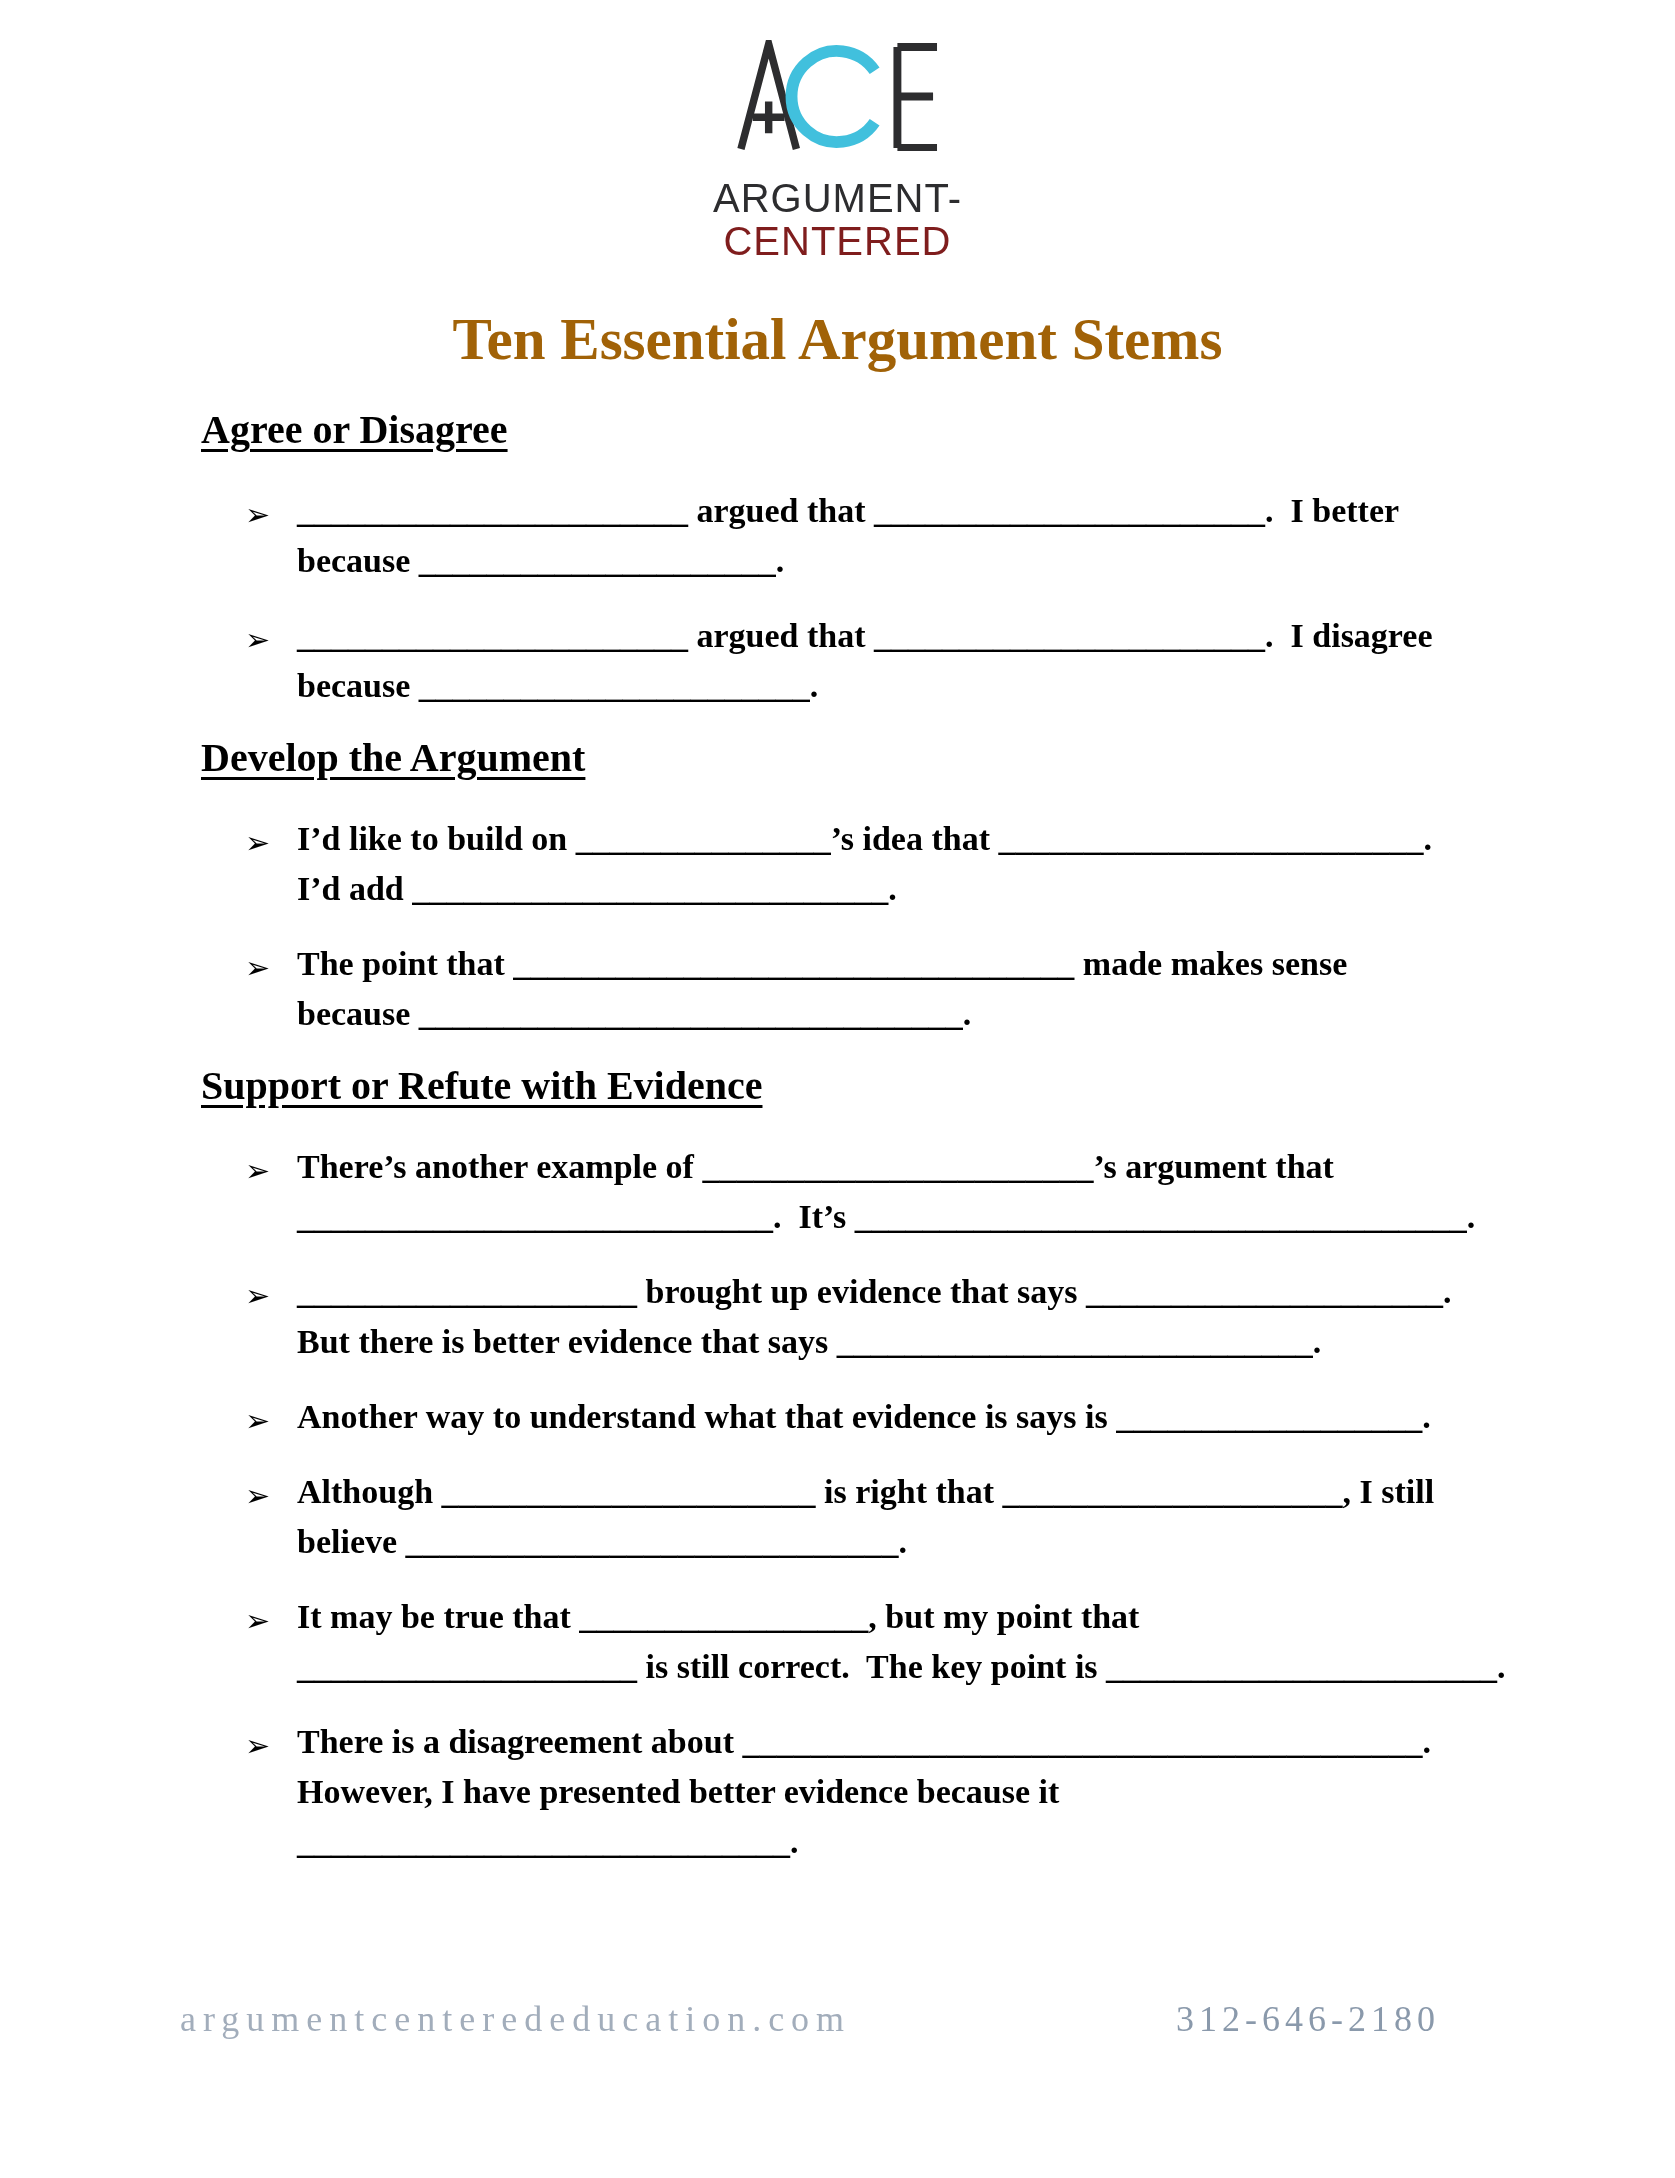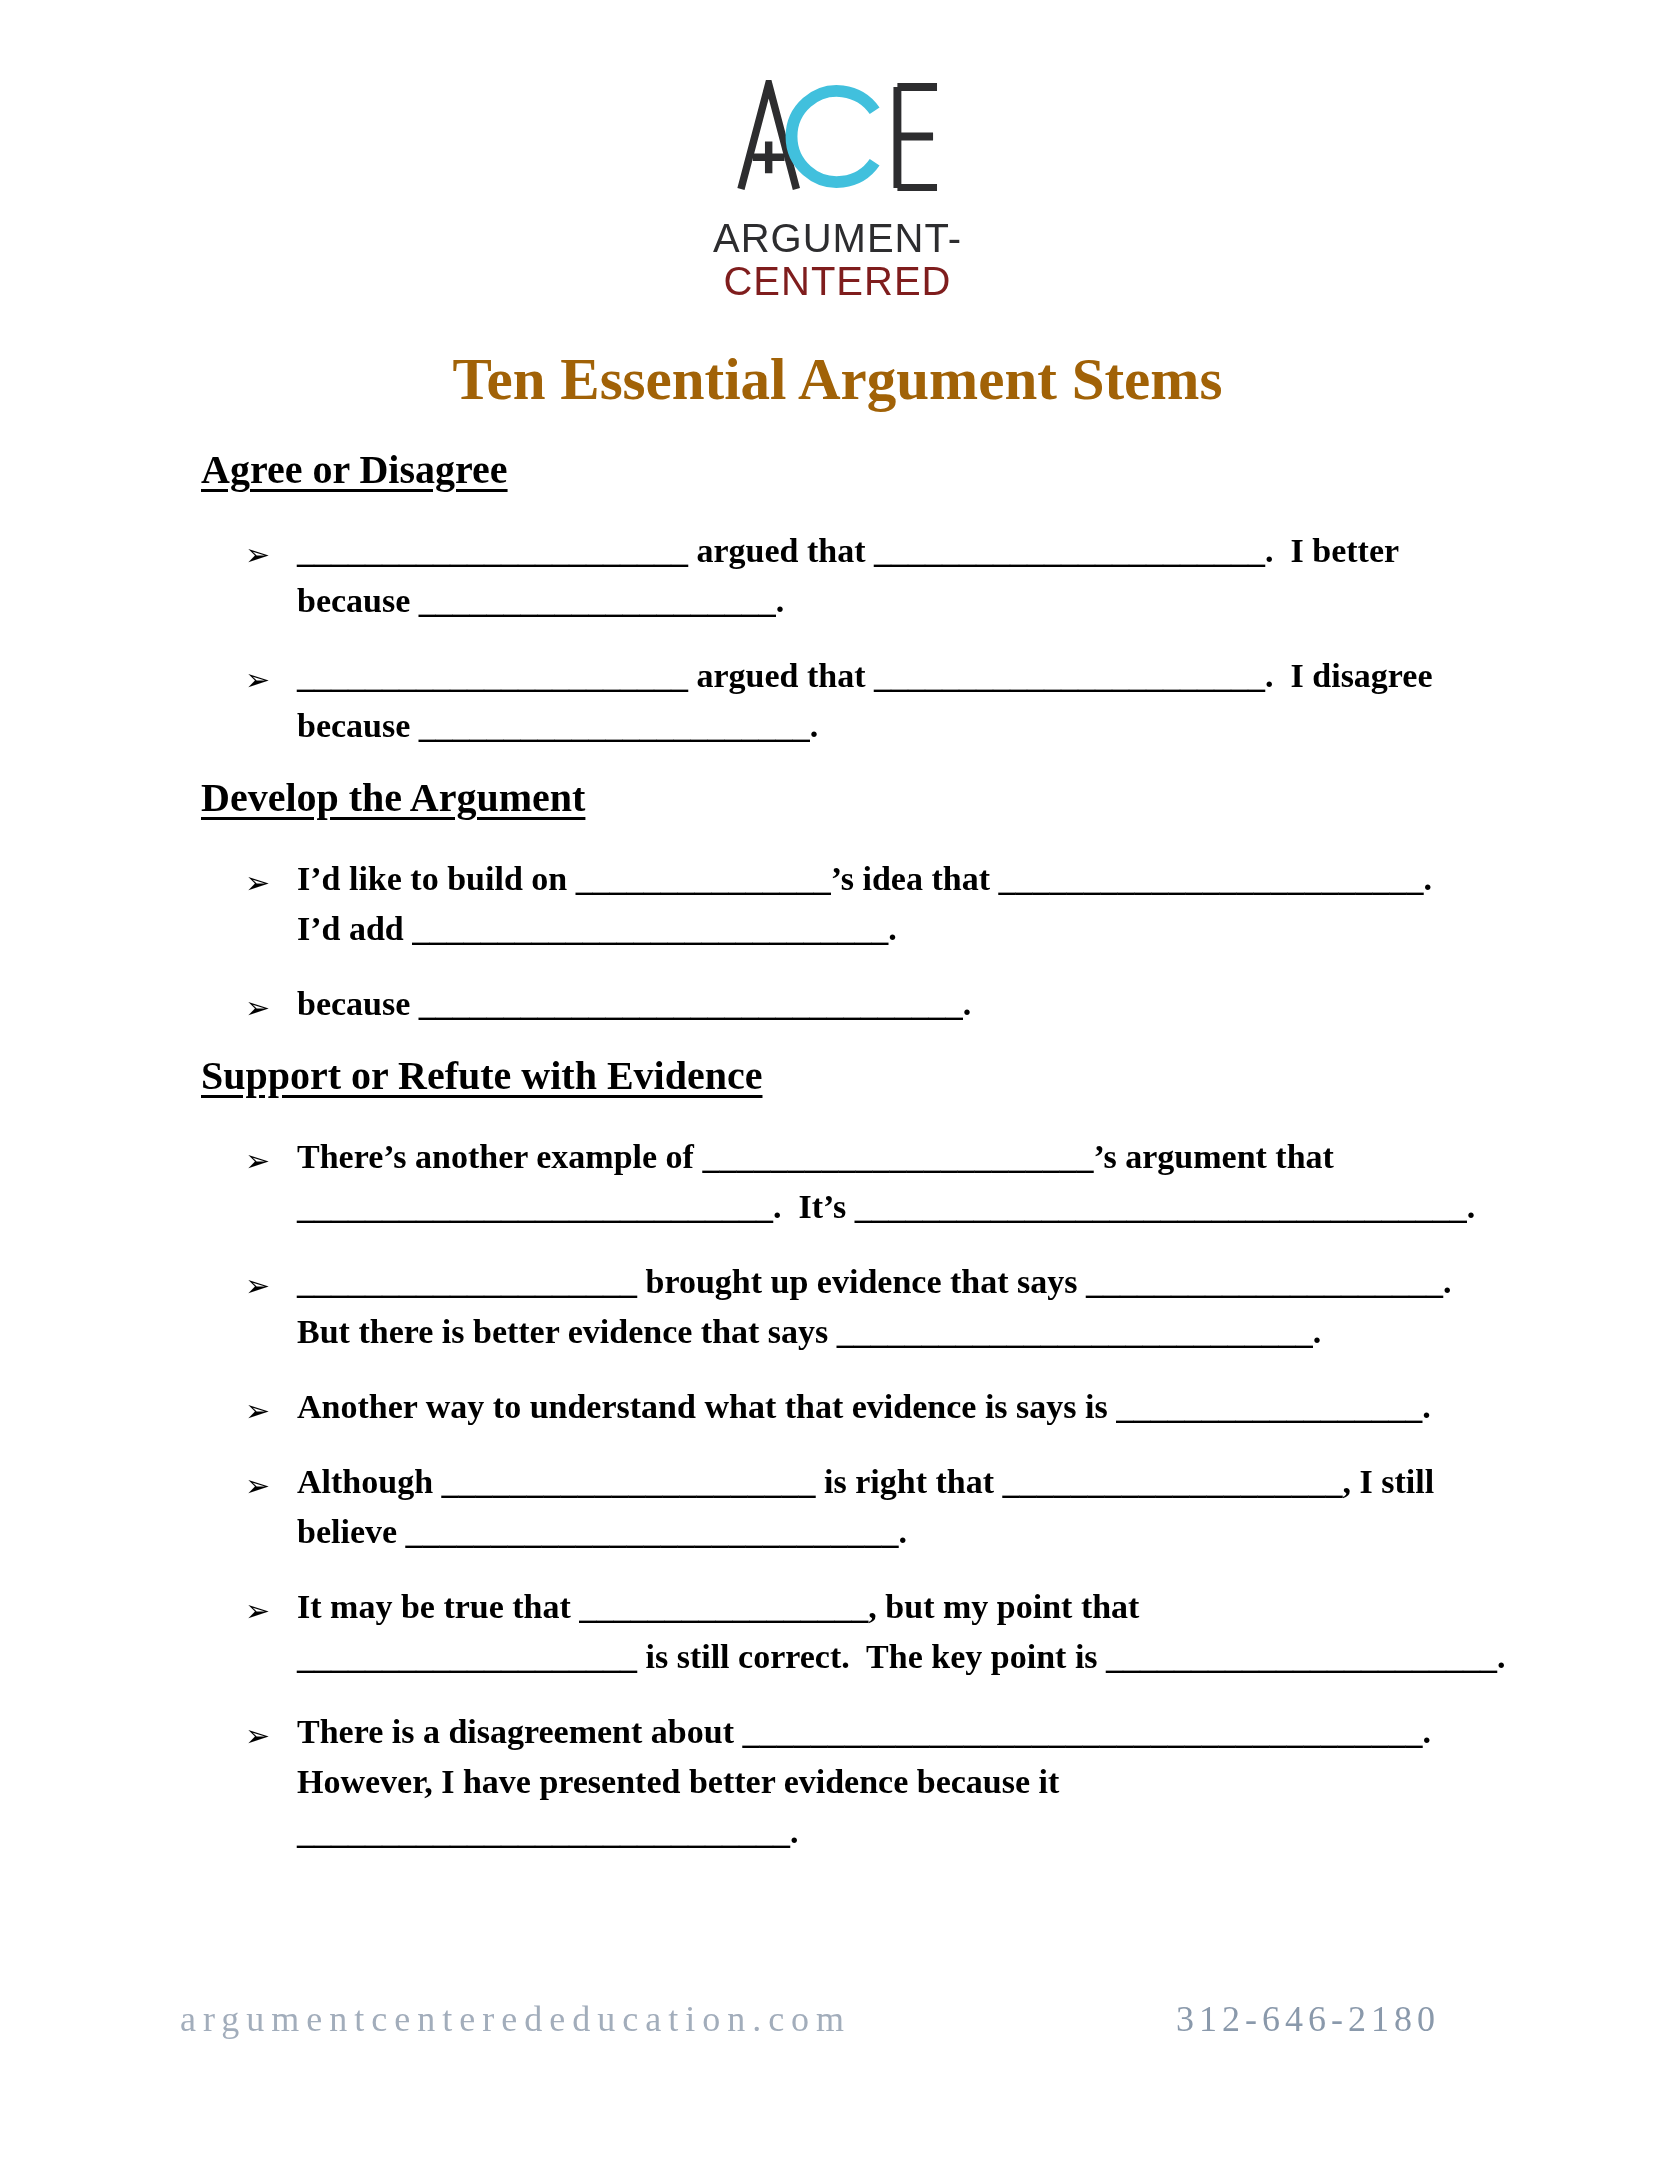--- a/index.html
+++ b/index.html
@@ -2,21 +2,21 @@
 <html><head>
 <meta charset="utf-8">
 <style>
   html,body { margin:0; padding:0; background:#888; }
   .page {
     width:1675px; height:2178px; background:#ffffff; position:relative;
     overflow:hidden; font-family:"Liberation Serif", serif; color:#000;
     margin:0 auto;
   }
   
-  .logo-wrap { padding-top:71px; text-align:center;margin-top:9px; }
+  .logo-wrap { padding-top:40px; text-align:center; }
   .ace-svg { display:block; margin:0 auto; }
   .wordmark {
     margin-top:26px; font-family:"Liberation Sans", sans-serif;
     font-size:40px; line-height:43px; letter-spacing:1px; font-weight:400;
   }
   .wm-dark { color:#2d2d2f; }
   .wm-cyan { color:#7f1d1d; }
   
   .doc-title {
     margin-top:46px; text-align:center; font-size:59px; font-weight:bold;
@@ -85,20 +85,21 @@
     <span class="hd">Develop the Argument</span>
   </div>
   <ul class="bullets">
     <li class="bullet">
       <span class="bullet-arrow">➢</span>
       <div class="line">I’d like to build on _______________’s idea that _________________________.</div>
       <div class="line">I’d add ____________________________.</div>
     </li>
     <li class="bullet">
       <span class="bullet-arrow">➢</span>
+      <div class="line">The point that _________________________________ made makes sense</div>
       <div class="line">because ________________________________.</div>
     </li>
   </ul>
 
   <div class="section-heading">
     <span class="hd">Support or Refute with Evidence</span>
   </div>
   <ul class="bullets">
     <li class="bullet">
       <span class="bullet-arrow">➢</span>

